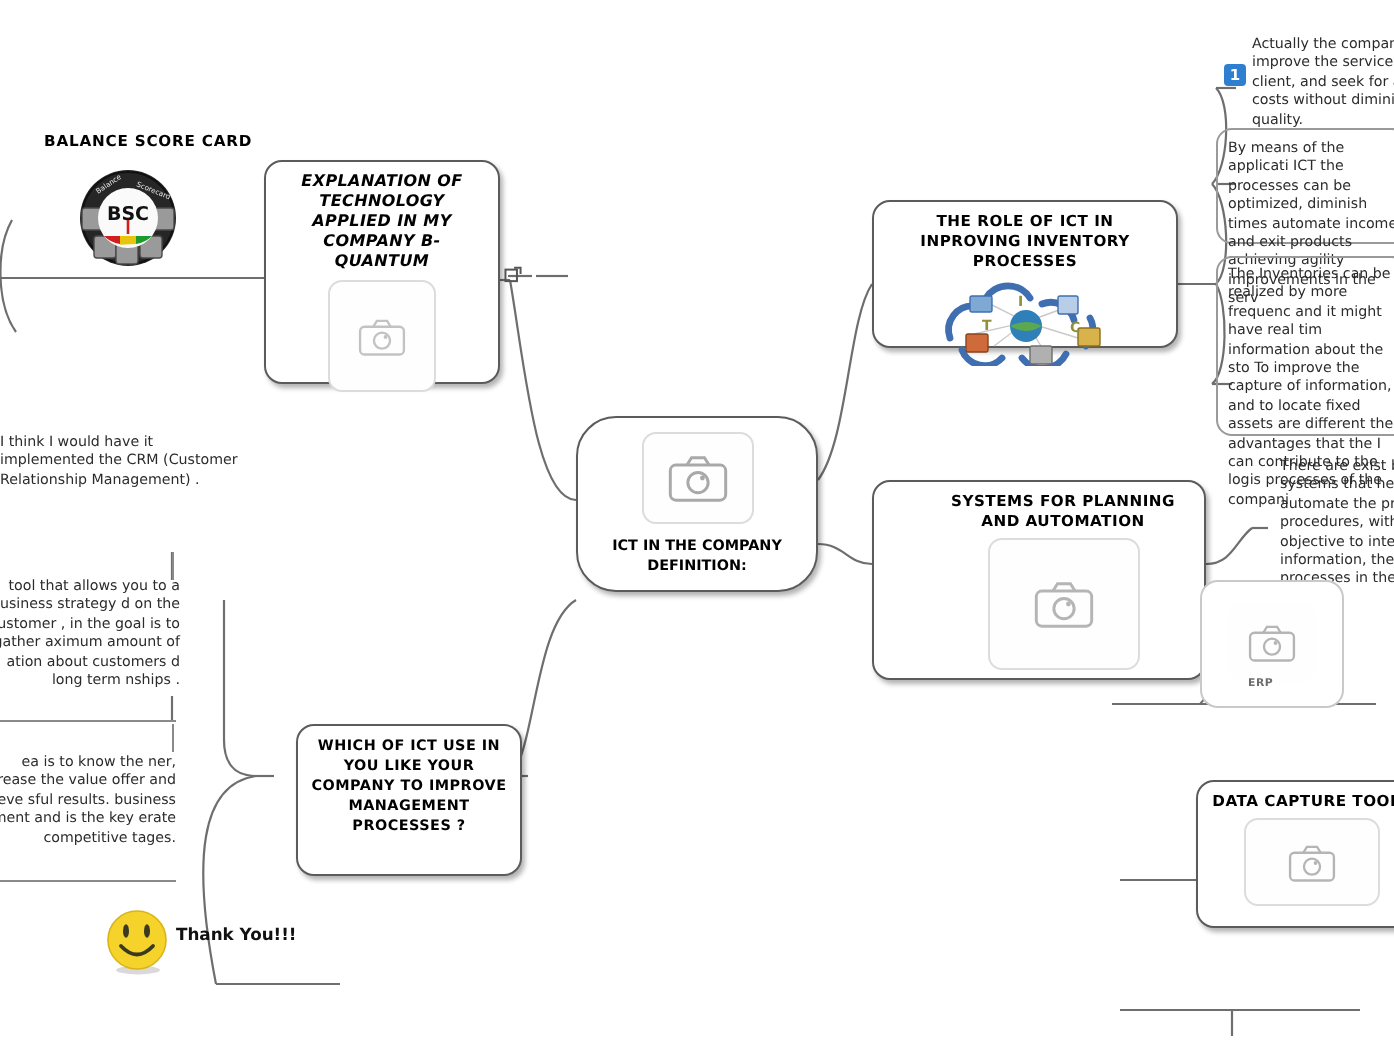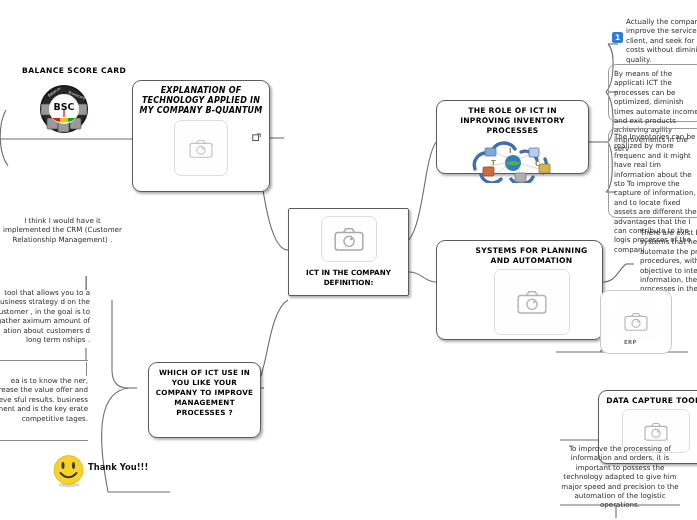--- a/index.html
+++ b/index.html
@@ -65,41 +65,41 @@
     display: block;
   }
   .cam-lg { width: 30px; height: 24px; }
 
   
   #center-node {
     left: 288px;
     top: 208px;
     width: 121px;
     border-width: 1.8px;
-    border-radius: 2px;
+    border-radius: 20px;
   }
   #center-node .imgbox { width: 54px; height: 44px; margin-top: 7px; }
   #center-node .body {
     font-weight: bold;
     font-size: 7.2px;
     line-height: 9.6px;
     padding: 0 7px 8px 7px;
     color: #000;
   }
 
   
   .note {
     position: absolute;
     box-sizing: border-box;
     font-size: 7.1px;
     line-height: 9.4px;
     color: #2b2b2b;
     text-align: center;
   }
-  .note.left-note { text-align: center; }
+  .note.left-note { text-align: left; }
   .note.right-note { text-align: left; }
 
   
   .rule {
     position: absolute;
     height: 0;
     border-top: 1px solid #8a8a8a;
   }
   .vtick {
     position: absolute;
@@ -248,21 +248,21 @@
         <path d="M10 6 L12.5 2 L19.5 2 L22 6" fill="none" stroke="#a9a9a9" stroke-width="1.6"></path>
         <circle cx="16" cy="15.5" r="5.5" fill="none" stroke="#a9a9a9" stroke-width="1.6"></circle>
         <circle cx="18.4" cy="13" r="1.3" fill="#a9a9a9"></circle>
       </svg>
     </div>
     <div class="body">
       <span>ICT IN THE COMPANY DEFINITION:</span><br>
     </div>
   </div>
 
-  <div class="node" id="explanation-node" style="left:132px; top:80px; width:138px; height:112px;">
+  <div class="node" id="explanation-node" style="left:132px; top:80px; width:118px; height:112px;">
     <div class="node-title italic">EXPLANATION OF TECHNOLOGY APPLIED IN MY COMPANY B-QUANTUM</div>
     <div class="imgbox" style="width:52px; height:54px; margin-top:1px;">
       <svg class="cam" viewBox="0 0 32 26">
         <rect x="1" y="6" width="30" height="19" rx="3" fill="none" stroke="#c2c2c2" stroke-width="1.6"></rect>
         <path d="M10 6 L12.5 2 L19.5 2 L22 6" fill="none" stroke="#c2c2c2" stroke-width="1.6"></path>
         <circle cx="16" cy="15.5" r="5.5" fill="none" stroke="#c2c2c2" stroke-width="1.6"></circle>
         <circle cx="18.4" cy="13" r="1.3" fill="#c2c2c2"></circle>
       </svg>
     </div>
   </div>
@@ -397,15 +397,14 @@
     <div class="imgbox" style="width:66px; height:42px; margin-top:0;">
       <svg class="cam" viewBox="0 0 32 26">
         <rect x="1" y="6" width="30" height="19" rx="3" fill="none" stroke="#b5b5b5" stroke-width="1.6"></rect>
         <path d="M10 6 L12.5 2 L19.5 2 L22 6" fill="none" stroke="#b5b5b5" stroke-width="1.6"></path>
         <circle cx="16" cy="15.5" r="5.5" fill="none" stroke="#b5b5b5" stroke-width="1.6"></circle>
         <circle cx="18.4" cy="13" r="1.3" fill="#b5b5b5"></circle>
       </svg>
     </div>
   </div>
 
-  <div class="note" style="left:560px; top:444px; width:120px; text-align:center;">To improve the processing of information and orders, it is important to possess the technology adapted to give him major speed and precision to the automation of the logistic operations.</div>
 
 </div>
 
 </body></html>

